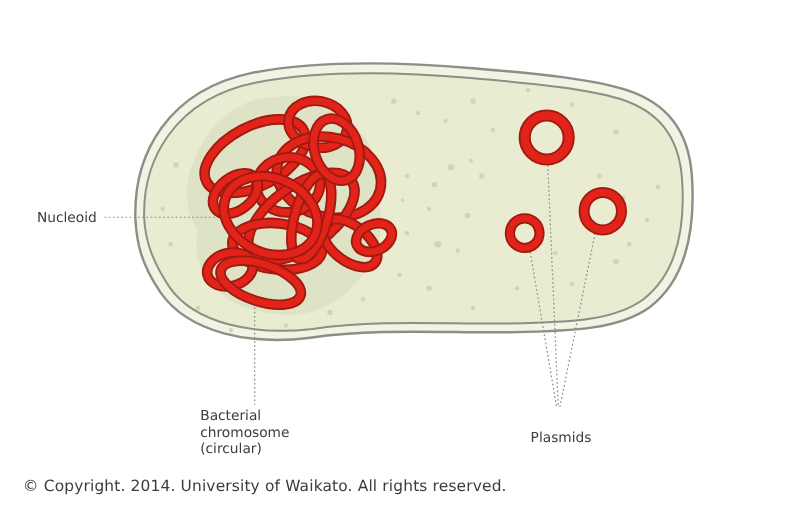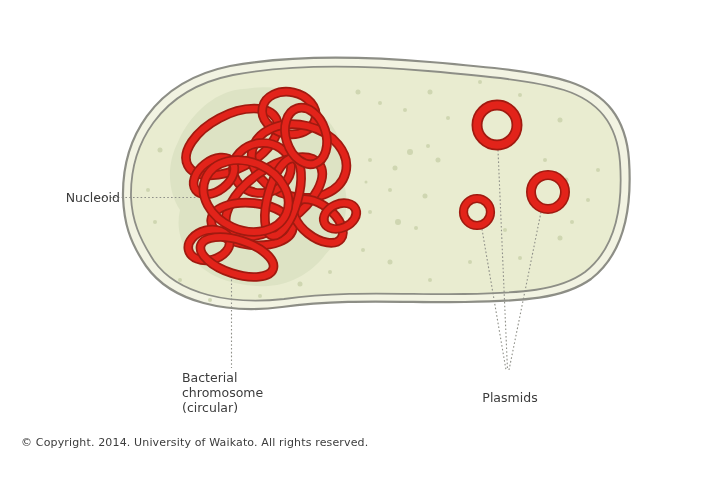--- a/index.html
+++ b/index.html
@@ -28,26 +28,26 @@
   .speckle{fill:var(--speckle);opacity:.85;}
   .dna-outline{fill:none;stroke:var(--dna-outline);stroke-width:9.6;}
   .dna-strand{fill:none;stroke:var(--dna-red);stroke-width:6.2;}
   .plasmid-outline{fill:none;stroke:var(--dna-outline);}
   .plasmid-ring{fill:none;stroke:var(--dna-red);}
   .leader{fill:none;stroke:var(--leader-line);stroke-width:1.1;stroke-dasharray:1.6 2.2;}
   .label{
     position:absolute;color:var(--label-text);
     font-size:12.5px;line-height:15px;
   }
-  .label-nucleoid{left:0;top:190px;width:88px;text-align:right;margin-left:32px;}
+  .label-nucleoid{left:0;top:190px;width:88px;text-align:right;}
   .label-chromosome{left:182px;top:370px;width:100px;text-align:left;}
   .label-plasmids{left:460px;top:378px;width:100px;text-align:center;margin-top:12px;}
   .footer{
     position:absolute;left:21px;top:436px;color:var(--label-text);
-    font-size:11px;line-height:13px;letter-spacing:.15px;
+    font-size:14px;line-height:13px;letter-spacing:.15px;
   }
 </style>
 </head>
 <body>
 
 <div class="canvas">
 
   <svg width="716" height="477" viewBox="0 0 716 477">
 
     <path class="cell-outer" d="M 123,197

